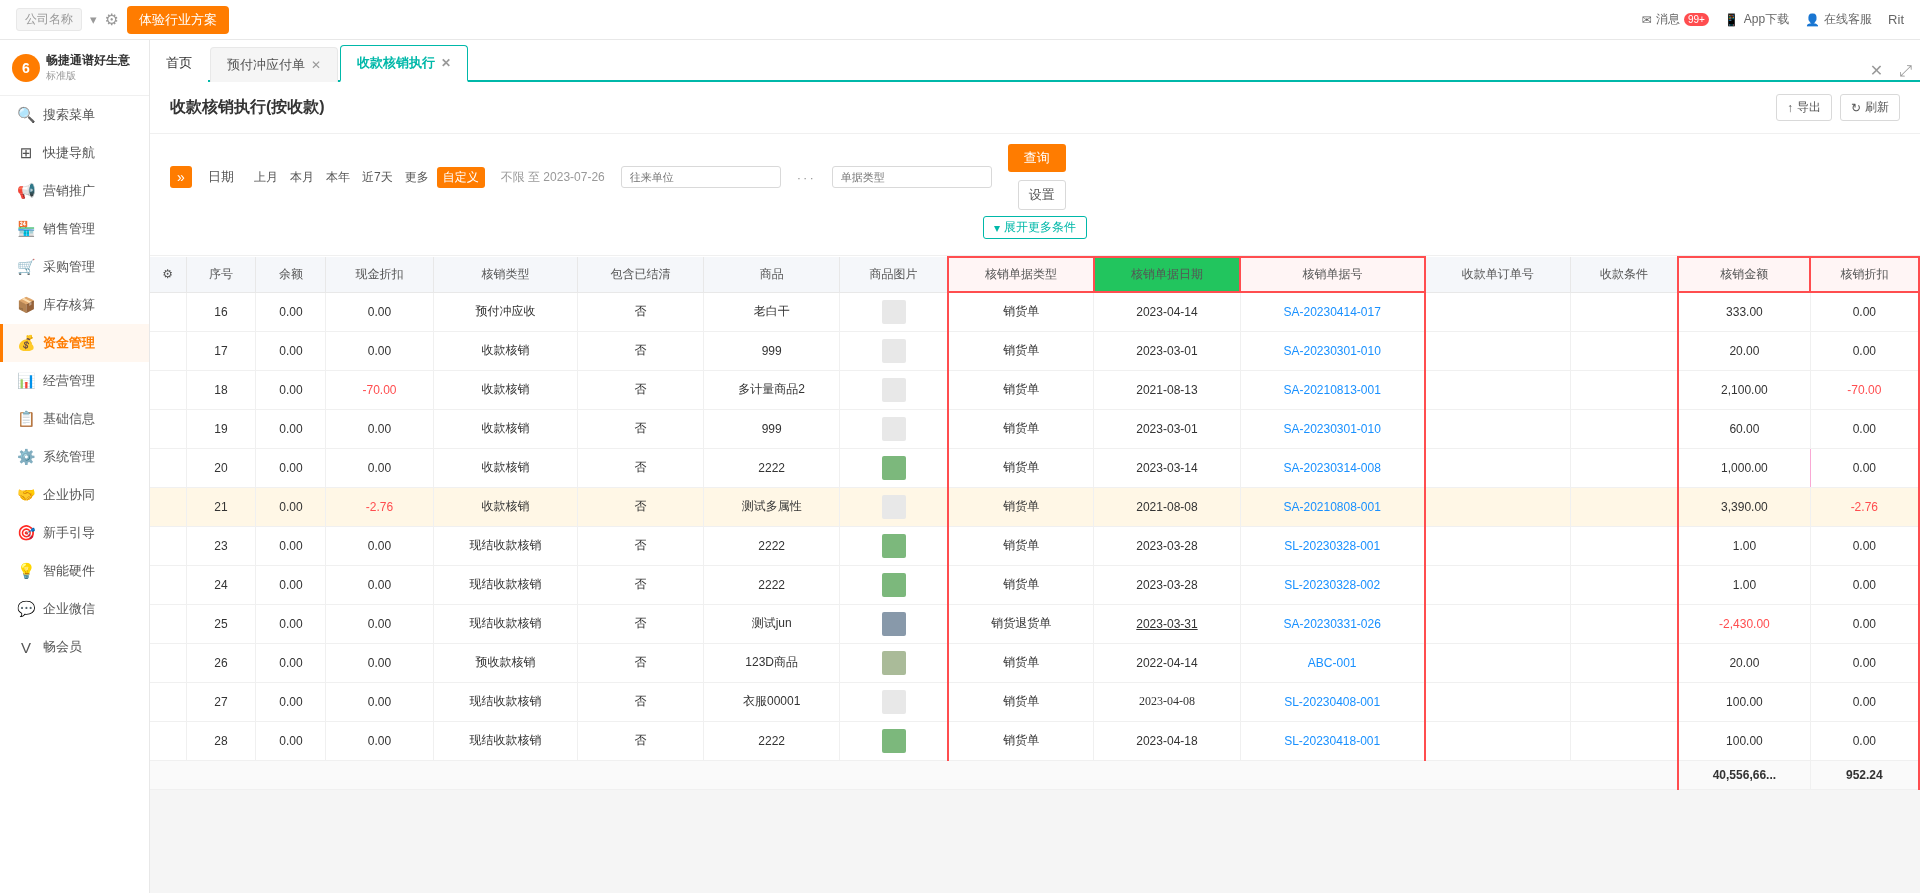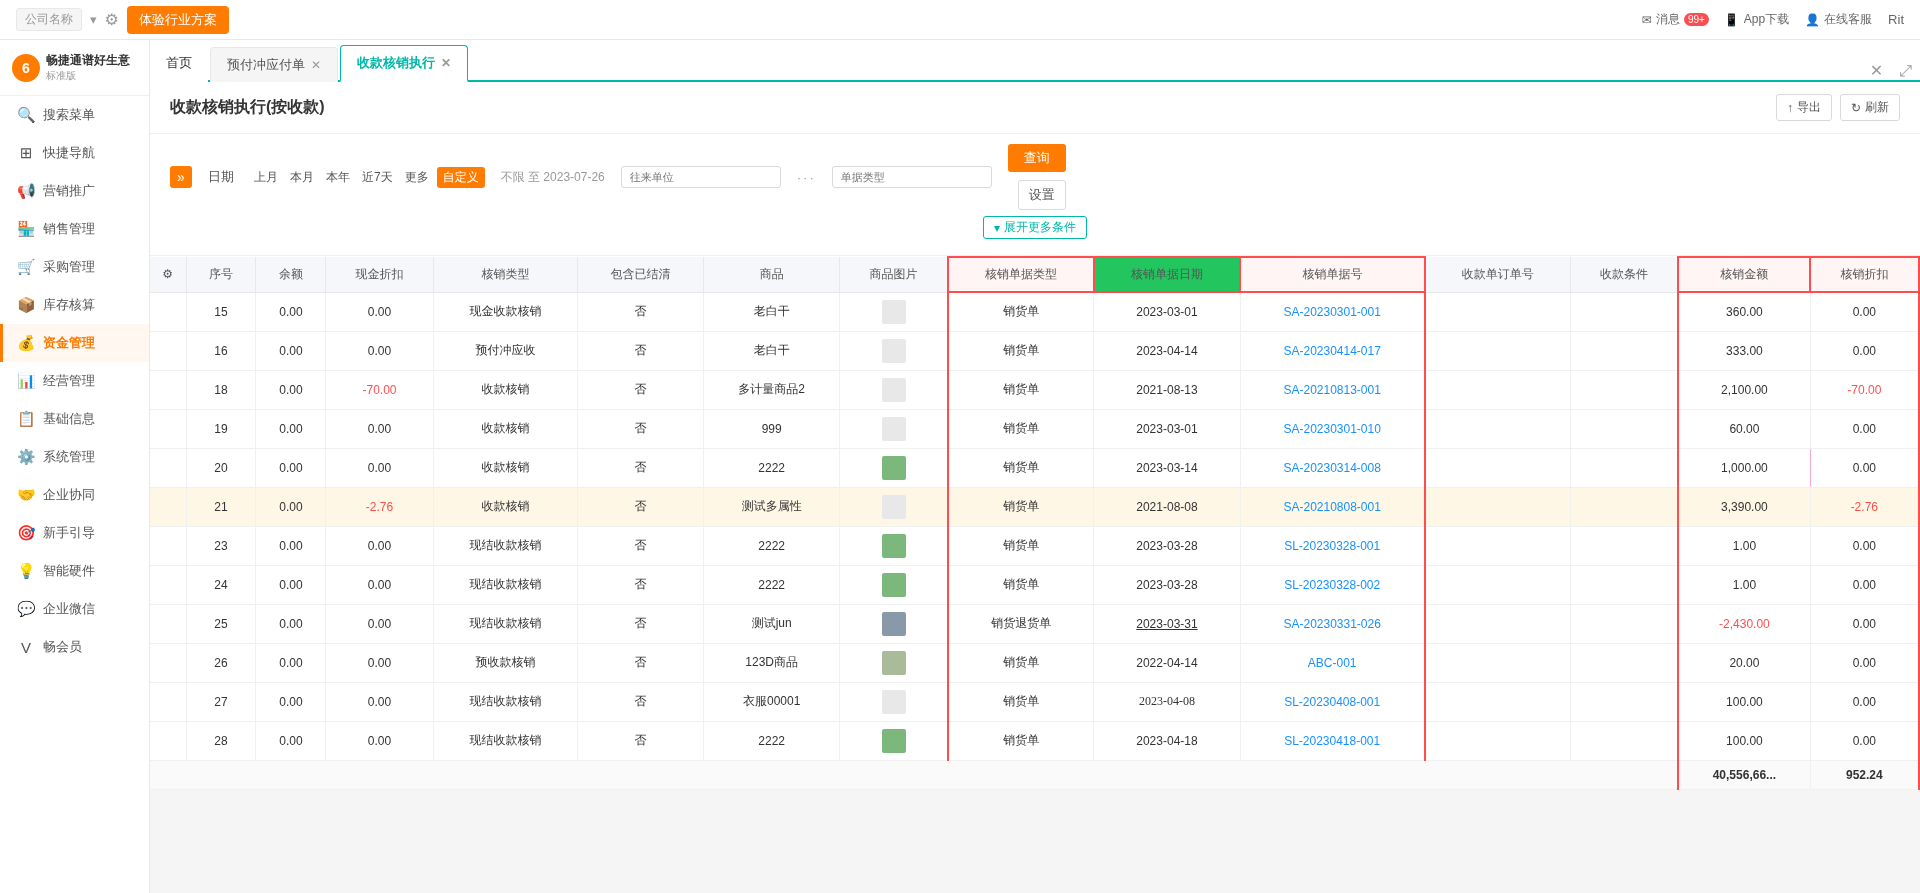--- a/index.html
+++ b/index.html
@@ -264,50 +264,50 @@
             <th style="border:2px solid #ff4d4f;background:#fff5f5;">核销单据号</th>
             <th>收款单订单号</th>
             <th>收款条件</th>
             <th style="border:2px solid #ff4d4f;background:#fff5f5;">核销金额</th>
             <th style="border:2px solid #ff4d4f;background:#fff5f5;">核销折扣</th>
           </tr>
         </thead>
         <tbody id="table-body">
             <tr>
     <td></td>
-    <td>15</td>
-    <td>0.00</td>
-    <td class="">0.00</td>
-    <td>现金收款核销</td>
-    <td>否</td>
-    <td>老白干</td>
-    <td><span class="img-placeholder" style="background:#e8e8e8;"></span></td>
-    <td style="border-left:2px solid #ff4d4f;border-right:1px solid #f0f0f0;">销货单</td>
-    <td style="border-right:1px solid #f0f0f0;">2023-03-01</td>
-    <td style="border-right:2px solid #ff4d4f;"><a class="link-text">SA-20230301-001</a></td>
-    <td></td>
-    <td></td>
-    <td style="border-left:2px solid #ff4d4f;border-right:1px solid #f0f0f0;" class="">360.00</td>
-    <td style="border-right:2px solid #ff4d4f;" class="">0.00</td>
-  </tr>
-            <tr>
-    <td></td>
     <td>16</td>
     <td>0.00</td>
     <td class="">0.00</td>
     <td>预付冲应收</td>
     <td>否</td>
     <td>老白干</td>
     <td><span class="img-placeholder" style="background:#e8e8e8;"></span></td>
     <td style="border-left:2px solid #ff4d4f;border-right:1px solid #f0f0f0;">销货单</td>
     <td style="border-right:1px solid #f0f0f0;">2023-04-14</td>
     <td style="border-right:2px solid #ff4d4f;"><a class="link-text">SA-20230414-017</a></td>
     <td></td>
     <td></td>
     <td style="border-left:2px solid #ff4d4f;border-right:1px solid #f0f0f0;" class="">333.00</td>
+    <td style="border-right:2px solid #ff4d4f;" class="">0.00</td>
+  </tr>
+            <tr>
+    <td></td>
+    <td>17</td>
+    <td>0.00</td>
+    <td class="">0.00</td>
+    <td>收款核销</td>
+    <td>否</td>
+    <td>999</td>
+    <td><span class="img-placeholder" style="background:#e8e8e8;"></span></td>
+    <td style="border-left:2px solid #ff4d4f;border-right:1px solid #f0f0f0;">销货单</td>
+    <td style="border-right:1px solid #f0f0f0;">2023-03-01</td>
+    <td style="border-right:2px solid #ff4d4f;"><a class="link-text">SA-20230301-010</a></td>
+    <td></td>
+    <td></td>
+    <td style="border-left:2px solid #ff4d4f;border-right:1px solid #f0f0f0;" class="">20.00</td>
     <td style="border-right:2px solid #ff4d4f;" class="">0.00</td>
   </tr>
             <tr>
     <td></td>
     <td>18</td>
     <td>0.00</td>
     <td class="negative">-70.00</td>
     <td>收款核销</td>
     <td>否</td>
     <td>多计量商品2</td>

